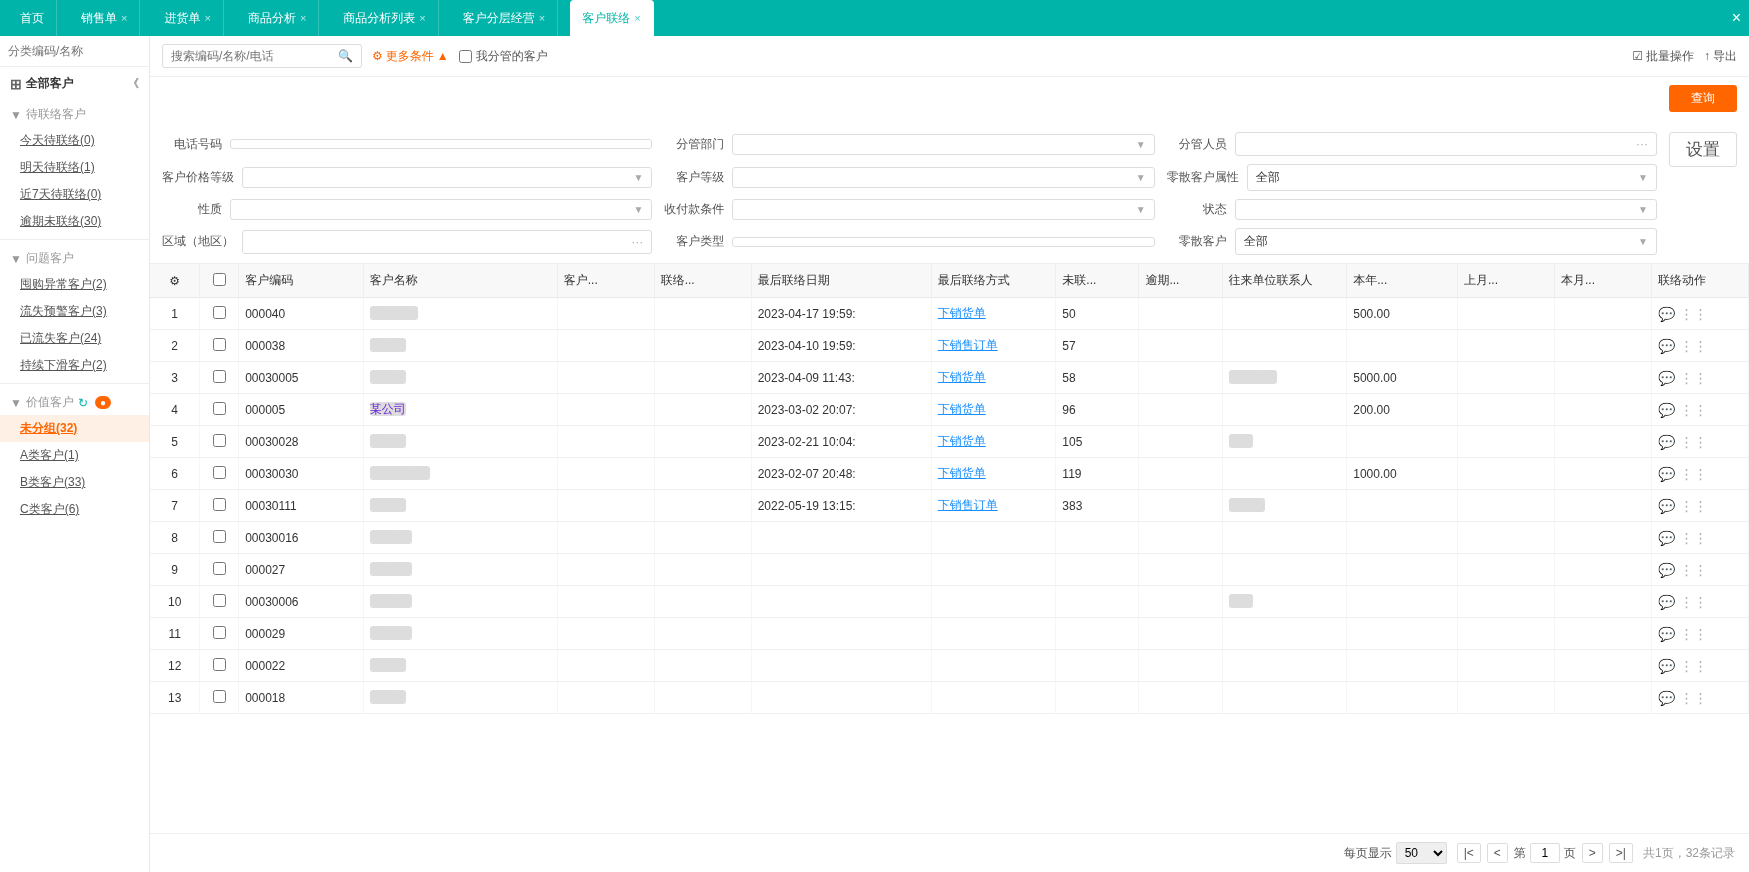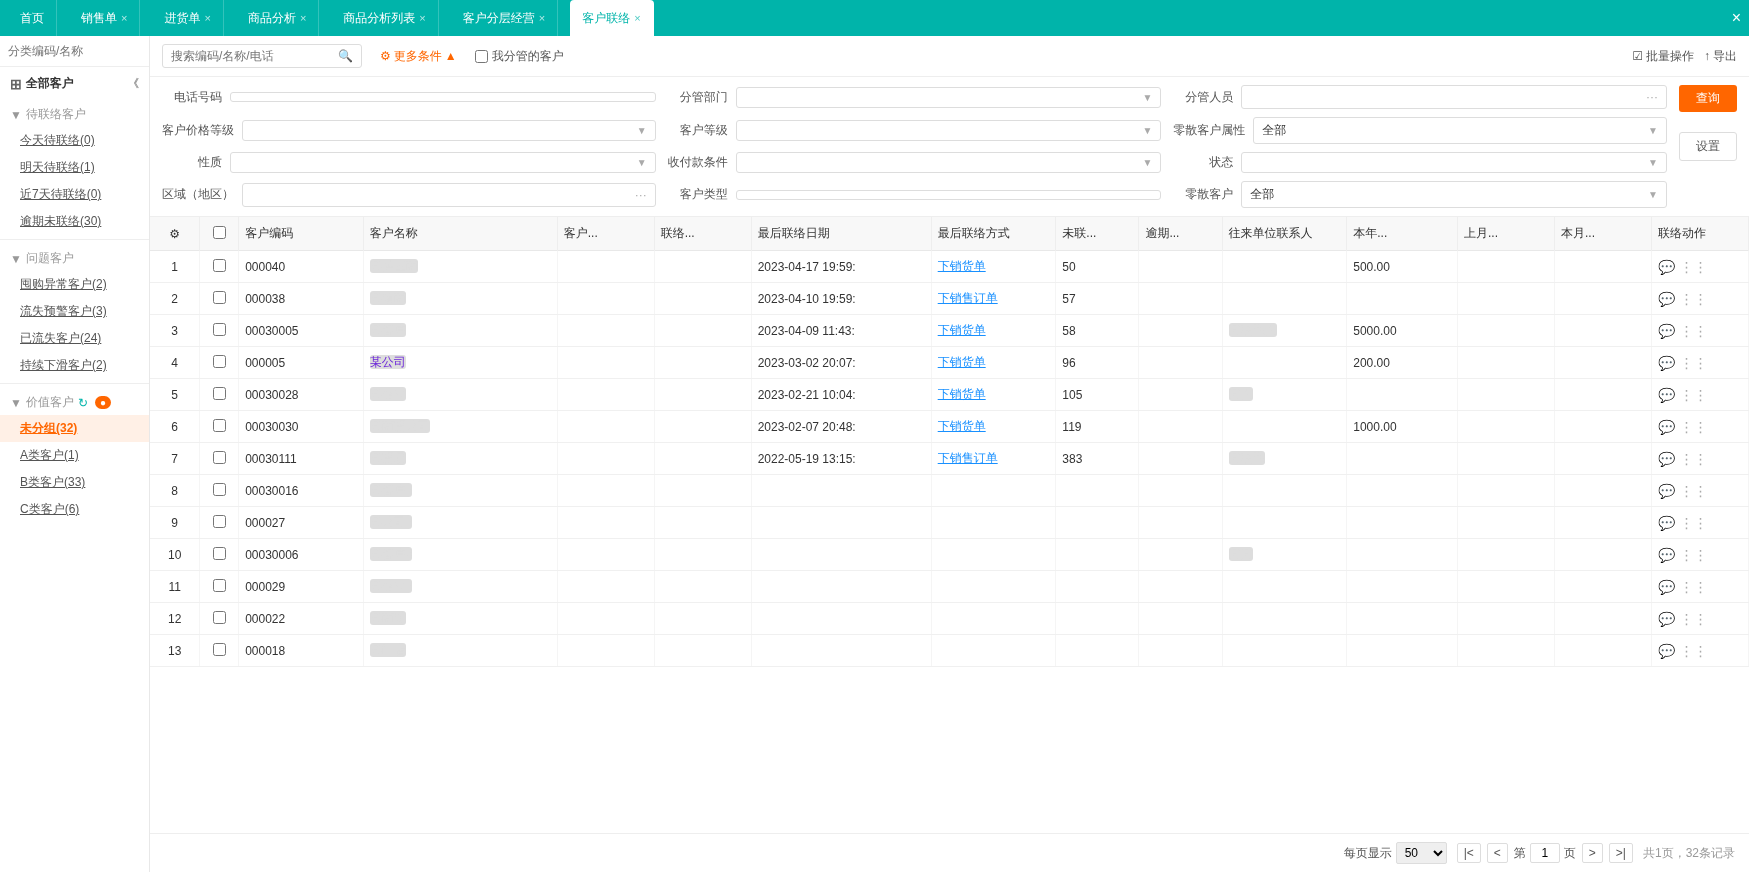--- a/index.html
+++ b/index.html
@@ -105,21 +105,21 @@
       overflow: hidden;
     }
 
     
     .filter-top {
       display: flex;
       align-items: center;
       padding: 8px 12px;
       background: #fff;
       border-bottom: 1px solid #eee;
-      gap: 18px;
+      gap: 10px;
     }
     .search-box {
       display: flex;
       align-items: center;
       border: 1px solid #ddd;
       border-radius: 3px;
       padding: 4px 8px;
       gap: 6px;
       width: 200px;
     }
@@ -198,21 +198,21 @@
       cursor: pointer;
       font-size: 12px;
     }
     .btn-reset {
       background: #fff;
       color: #555;
       border: 1px solid #ddd;
       border-radius: 3px;
       padding: 5px 16px;
       cursor: pointer;
-      font-size: 12px;
+      font-size: 17px;
     }
 
     
     .table-container {
       flex: 1;
       overflow: auto;
       background: #fff;
     }
     table {
       width: 100%;
@@ -445,21 +445,21 @@
         </div>
         <div class="action-link">
           <span>↑</span>
           <span>导出</span>
         </div>
       </div>
     </div>
 
     <div class="filter-advanced">
       <div style="display:flex;gap:12px;align-items:flex-start;">
-        <div style="flex:1;">
+        <div style="flex:1;margin-top:47px;">
 
           <div class="filter-row">
             <div class="filter-field">
               <label>电话号码</label>
               <div class="filter-input">
                 <span></span>
               </div>
             </div>
             <div class="filter-field">
               <label>分管部门</label>

